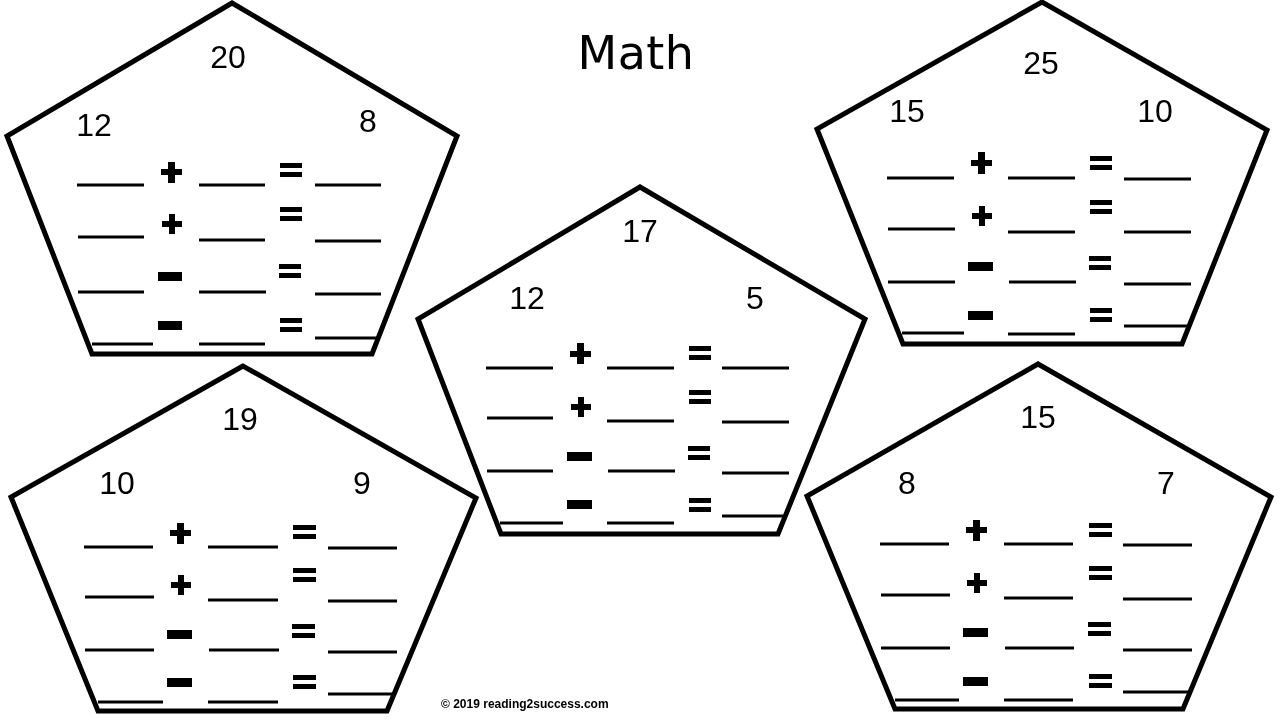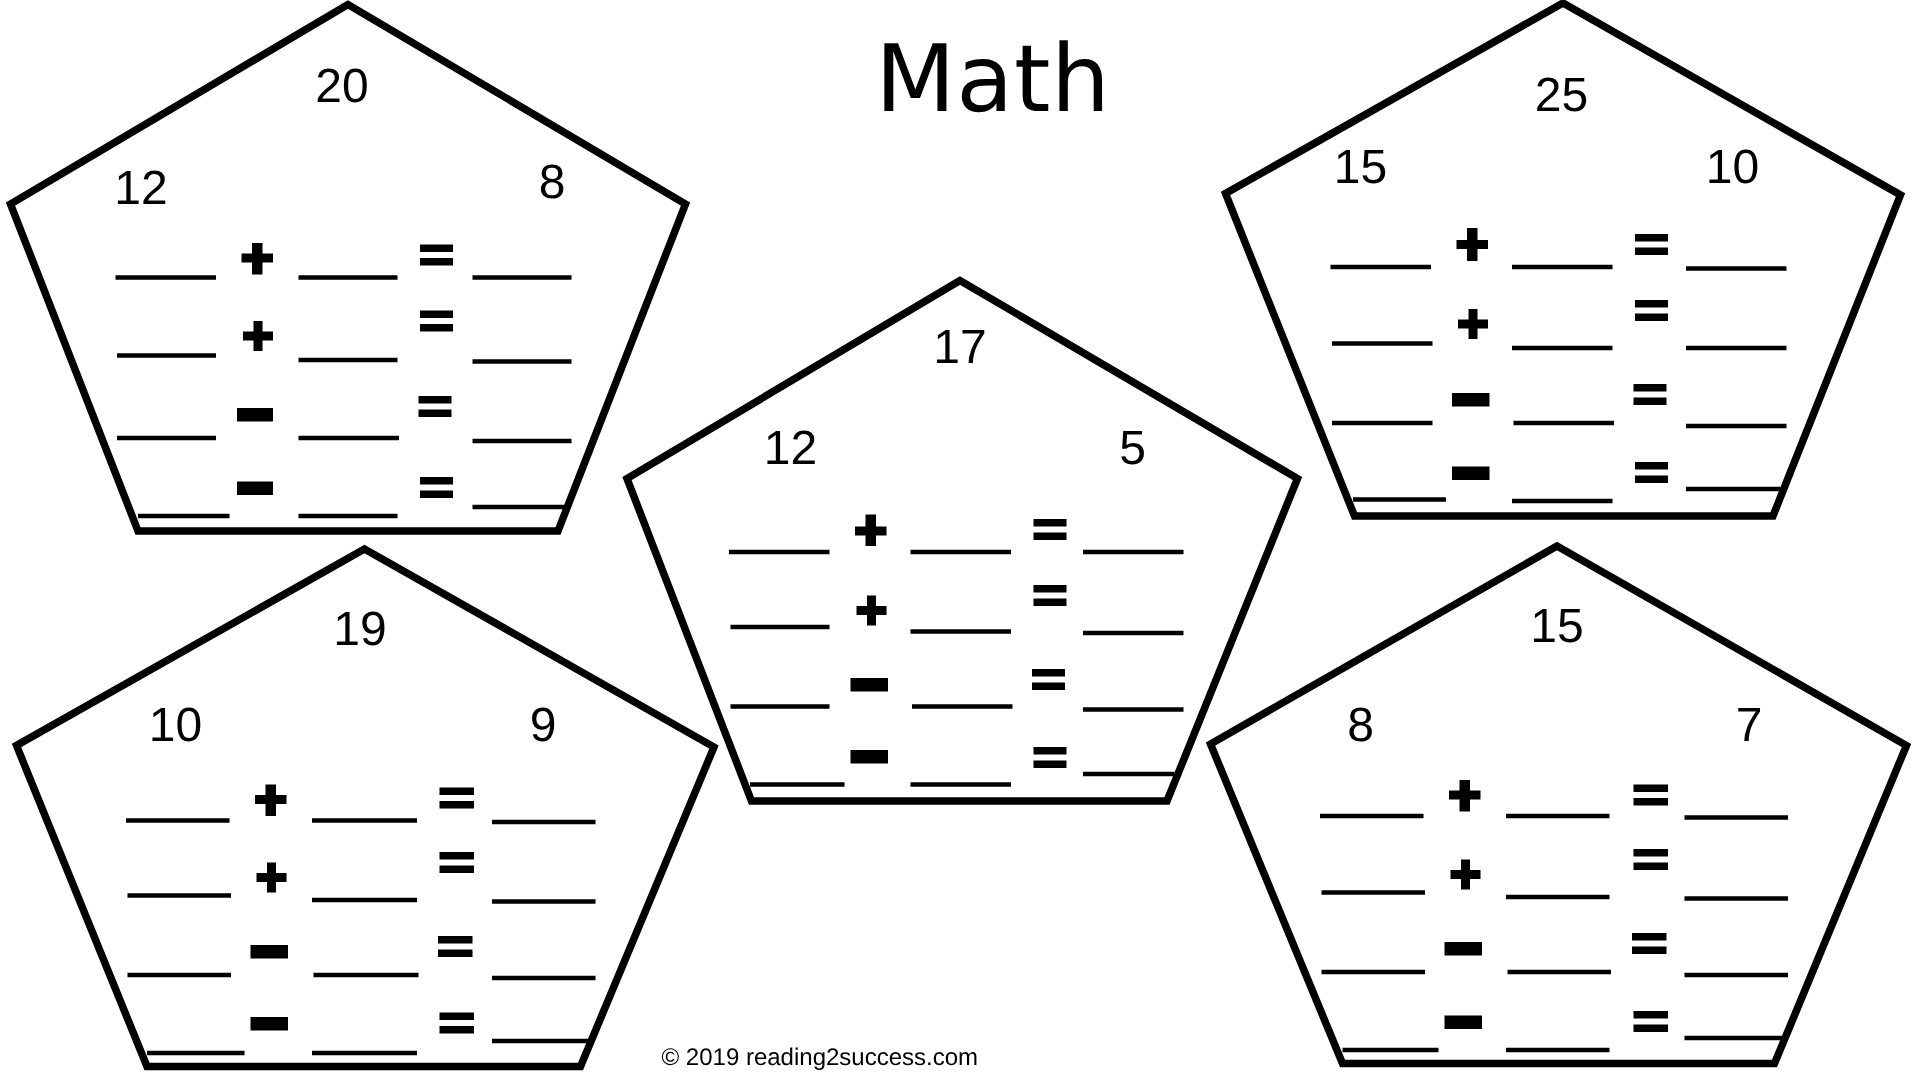--- a/index.html
+++ b/index.html
@@ -1,18 +1,18 @@
 <!DOCTYPE html>
 <html><head>
 <meta charset="utf-8">
 <style>
   html, body { margin:0; padding:0; background:#ffffff; }
   body { width:1280px; height:720px; position:relative; overflow:hidden; font-family:"DejaVu Sans", sans-serif; }
-  .title { position:absolute; left:526px; top:24px; width:272px; text-align:center; font-family:"DejaVu Sans", sans-serif; font-size:62px; line-height:58px; color:#000; letter-spacing:0.5px; }
-  .footer { position:absolute; left:441px; top:697px; font-family:"Liberation Sans", sans-serif; font-weight:normal; font-size:16px; color:#000; }
+  .title { position:absolute; left:500px; top:24px; width:272px; text-align:center; font-family:"DejaVu Sans", sans-serif; font-size:46px; line-height:58px; color:#000; letter-spacing:0.5px; }
+  .footer { position:absolute; left:441px; top:697px; font-family:"Liberation Sans", sans-serif; font-weight:bold; font-size:12px; color:#000; }
   svg.sheet { position:absolute; left:0; top:0; }
   .num { font-family:"Liberation Sans", sans-serif; font-size:32px; fill:#000; }
   .pent { fill:none; stroke:#000; stroke-width:5; stroke-linejoin:miter; }
   .blank { stroke:#000; stroke-width:3; }
   .opbar { fill:#000; }
 </style>
 </head>
 <body>
 
 <div class="title">

